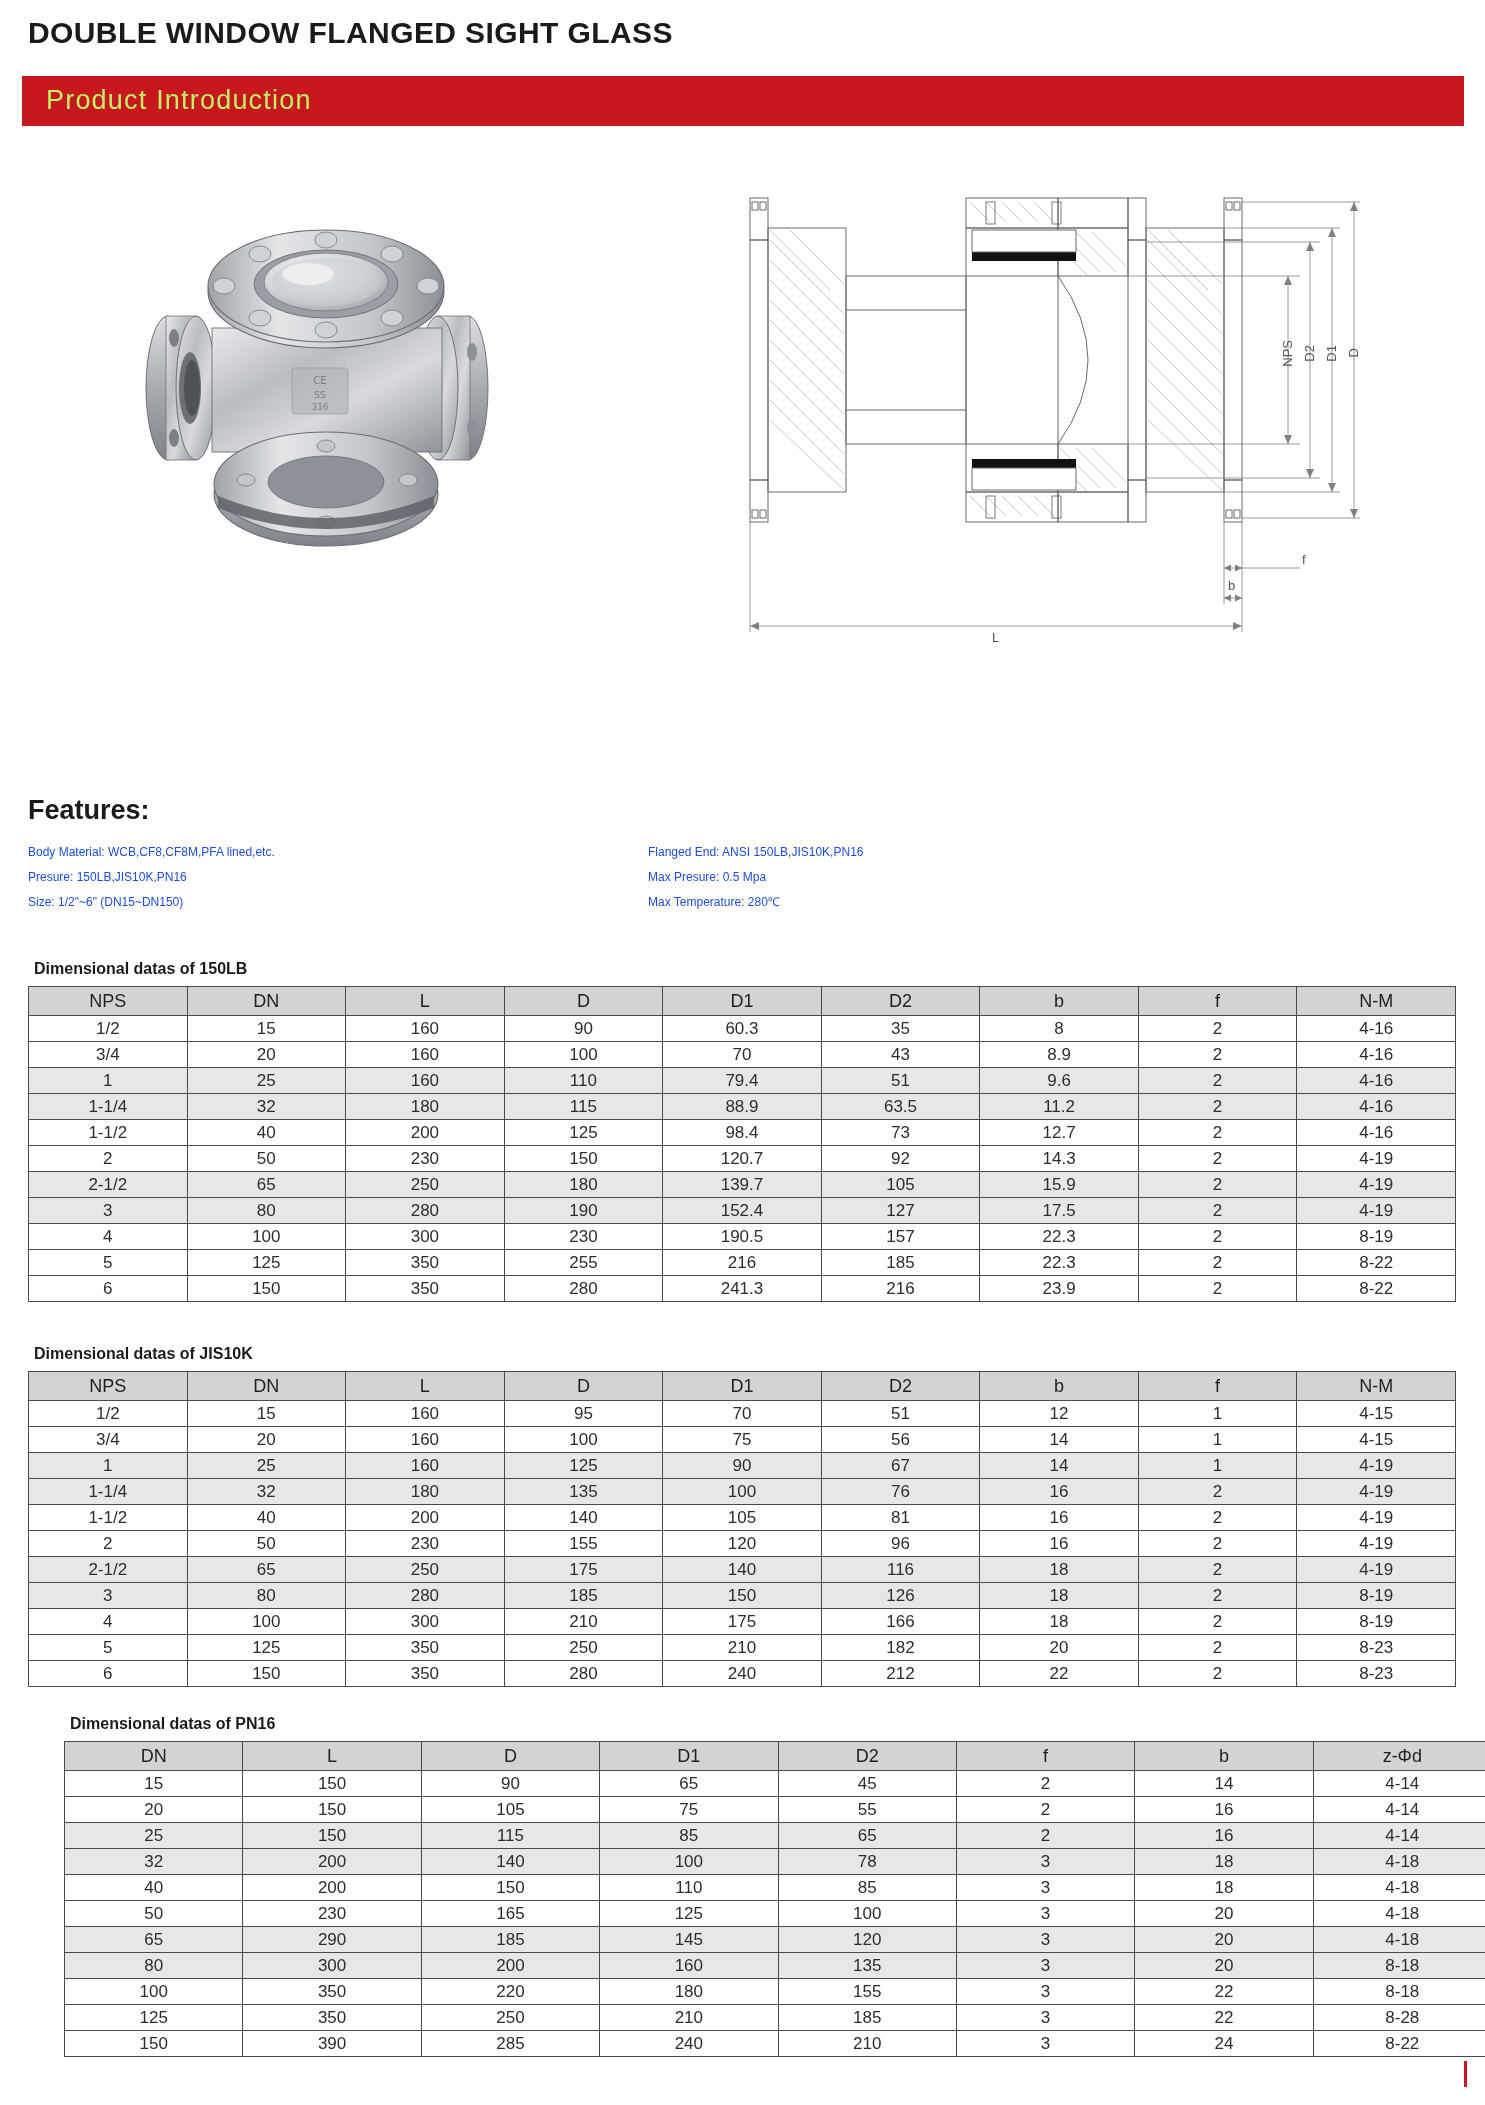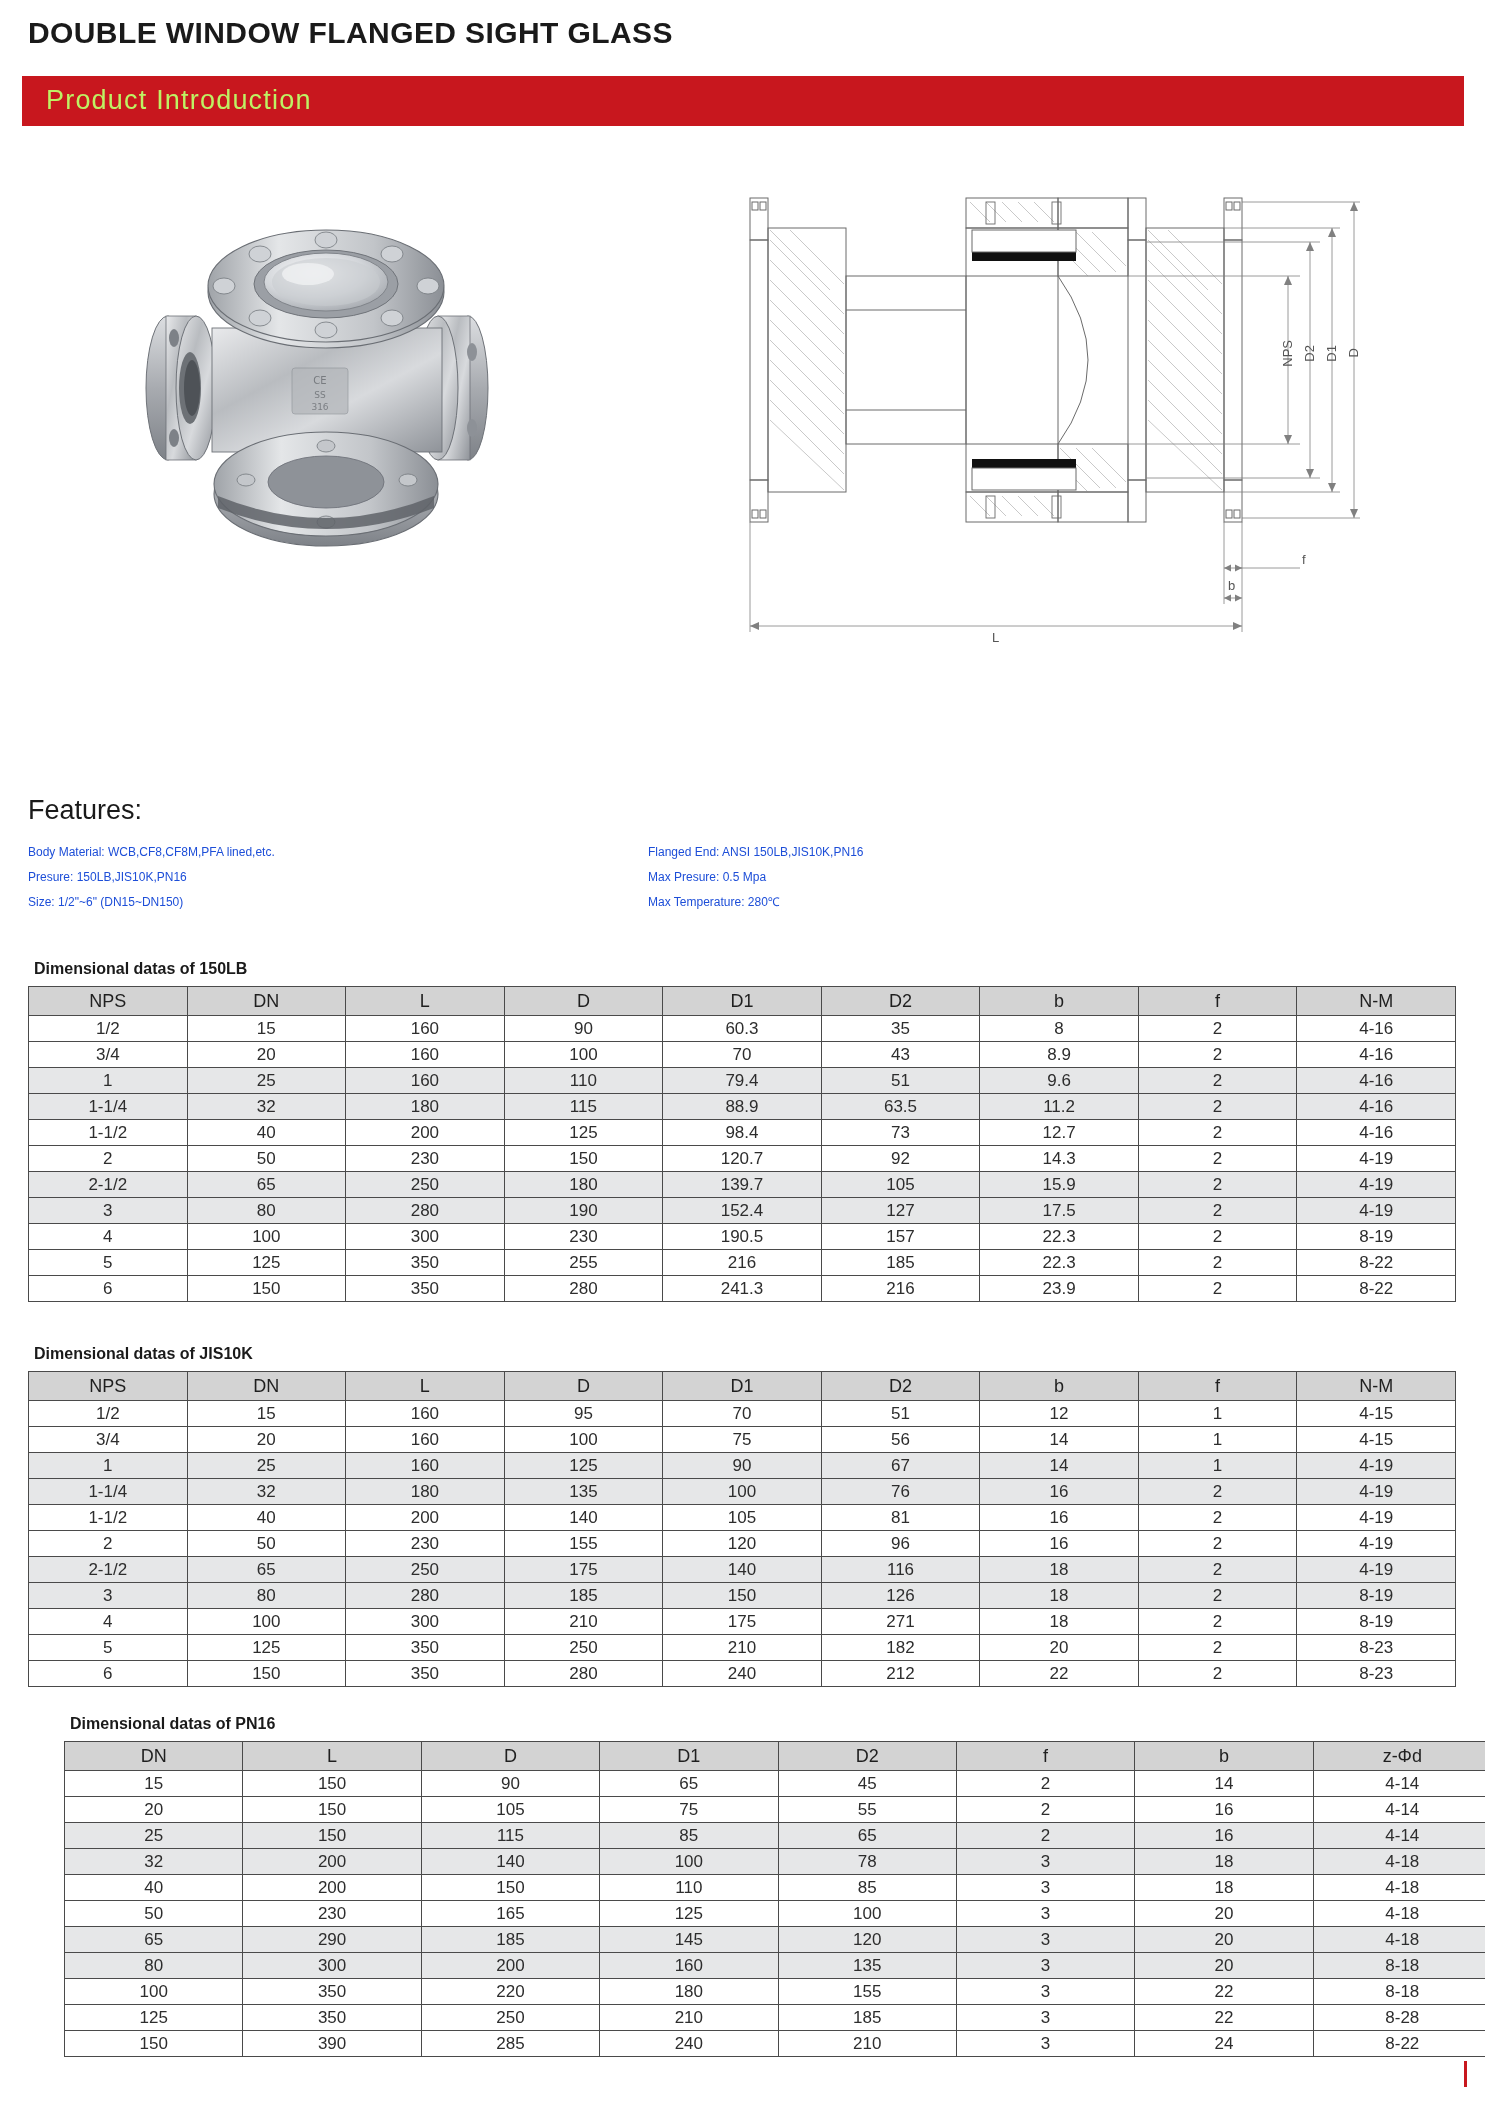--- a/index.html
+++ b/index.html
@@ -45,21 +45,21 @@
   
   .hero { position: absolute; left: 0; top: 140px; width: 1485px; height: 590px; }
 
   .photo-wrap { position: absolute; left: 120px; top: 60px; width: 420px; height: 380px; }
 
   .drawing-wrap { position: absolute; left: 740px; top: 40px; width: 700px; height: 480px; }
 
   
   .features-heading {
     position: absolute; left: 28px; top: 795px;
-    font-size: 27px; font-weight: normal; color: #1a1a1a;
+    font-size: 27px; font-weight: bold; color: #1a1a1a;
   }
   .features-col-a { position: absolute; left: 28px; top: 840px; }
   .features-col-b { position: absolute; left: 648px; top: 840px; }
   .feat-line { font-size: 12px; line-height: 25px; color: #1d4ed8; white-space: nowrap; }
 
   
   .table-heading {
     font-size: 16px; font-weight: bold; color: #1a1a1a;
     margin: 0 0 8px 6px;
   }
@@ -634,21 +634,21 @@
           <td>18</td>
           <td>2</td>
           <td>8-19</td>
         </tr>
         <tr class="plain">
           <td>4</td>
           <td>100</td>
           <td>300</td>
           <td>210</td>
           <td>175</td>
-          <td>271</td>
+          <td>166</td>
           <td>18</td>
           <td>2</td>
           <td>8-19</td>
         </tr>
         <tr class="plain">
           <td>5</td>
           <td>125</td>
           <td>350</td>
           <td>250</td>
           <td>210</td>

